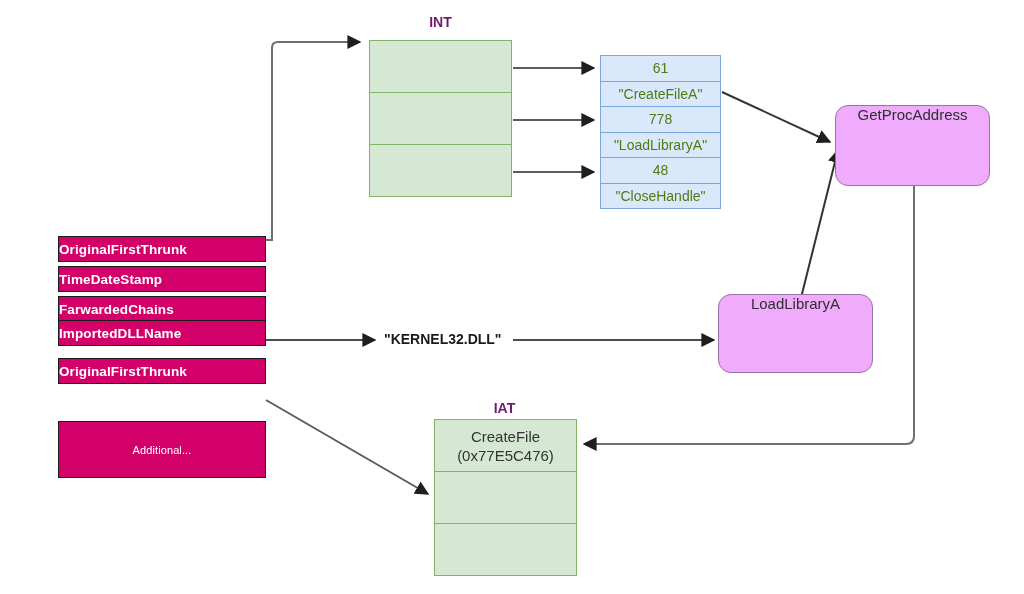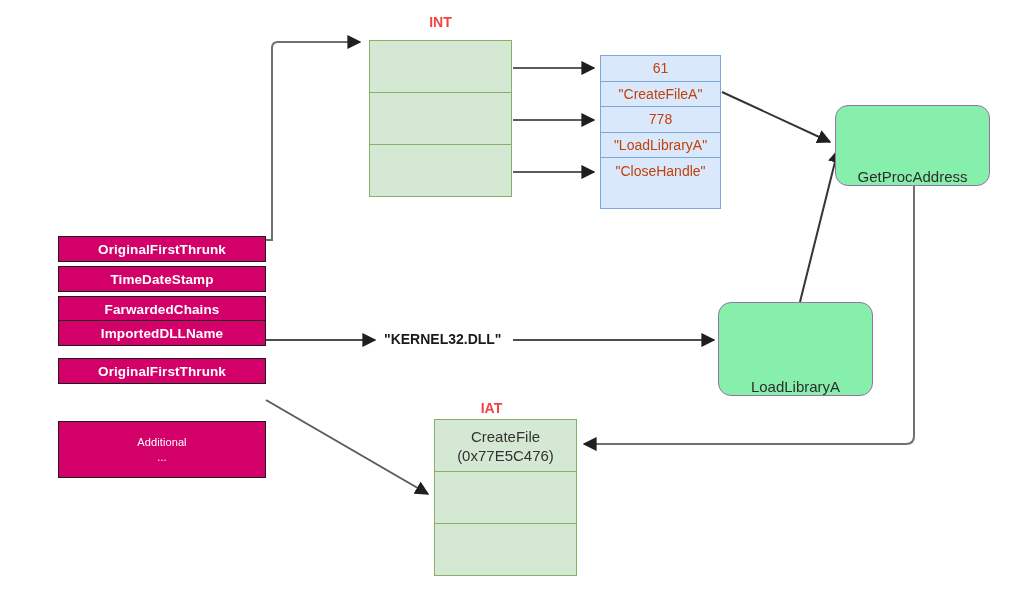--- a/index.html
+++ b/index.html
@@ -32,30 +32,30 @@
     width: 208px;
     height: 26px;
     background: #D4006A;
     border: 1px solid #1b1b1b;
     box-sizing: border-box;
     color: #ffffff;
     font-weight: bold;
     font-size: 13.5px;
     display: flex;
     align-items: center;
-    justify-content: center;
+    justify-content: flex-start;
     text-align: center;
     letter-spacing: 0.1px;
   }
   .pink-row.tall {
     height: 57px;
     font-weight: normal;
     font-size: 11px;
     line-height: 14px;
-    flex-direction: column;
+    flex-direction: row;
     justify-content: center;
   }
   .pink-row.tall .sub {
     display: block;
   }
   .pink-row.tall .dots {
     font-size: 11px;
     line-height: 13px;
     margin-top: 2px;
   }
@@ -78,52 +78,52 @@
     font-size: 15px;
     line-height: 19px;
   }
   .green-cell:last-child {
     border-bottom: none;
   }
   .box-title {
     position: absolute;
     font-size: 14px;
     font-weight: bold;
-    color: #ef4444;
+    color: #701a75;
     text-align: center;
   }
   
   .blue-box {
     position: absolute;
     box-sizing: border-box;
     border: 1px solid #7ea6d9;
     background: #dae8fc;
   }
   .blue-cell {
     box-sizing: border-box;
     border-bottom: 1px solid #7ea6d9;
     height: 25.5px;
     display: flex;
     align-items: center;
     justify-content: center;
-    color: #c2410c;
+    color: #4d7c0f;
     font-size: 14px;
   }
   .blue-cell:last-child {
     border-bottom: none;
   }
   
   .purple-node {
     position: absolute;
     box-sizing: border-box;
     border: 1px solid #9673a6;
-    background: #86efac;
+    background: #f0abfc;
     border-radius: 13px;
     display: flex;
-    align-items: flex-end;
+    align-items: flex-start;
     justify-content: center;
     color: #2e2e2e;
     font-size: 15px;
   }
   
   .edge-label {
     position: absolute;
     font-size: 14px;
     font-weight: bold;
     color: #1a1a1a;
@@ -213,33 +213,34 @@
     <div class="green-cell"></div>
     <div class="green-cell"></div>
     <div class="green-cell"></div>
   </div>
 
   <div class="blue-box" style="left:600px; top:55px; width:121px; height:154px;">
     <div class="blue-cell">61</div>
     <div class="blue-cell">"CreateFileA"</div>
     <div class="blue-cell">778</div>
     <div class="blue-cell">"LoadLibraryA"</div>
+    <div class="blue-cell">48</div>
     <div class="blue-cell">"CloseHandle"</div>
   </div>
 
   <div class="edge-label" style="left:381px; top:331px;">"KERNEL32.DLL"</div>
 
   <div class="purple-node" style="left:835px; top:105px; width:155px; height:81px;">
     <span>GetProcAddress</span>
   </div>
-  <div class="purple-node" style="left:718px; top:302px; width:155px; height:94px;">
+  <div class="purple-node" style="left:718px; top:294px; width:155px; height:79px;">
     <span>LoadLibraryA</span>
   </div>
 
-  <div class="box-title" style="left:420px; top:400px; width:143px;">IAT</div>
+  <div class="box-title" style="left:433px; top:400px; width:143px;">IAT</div>
   <div class="green-box" style="left:434px; top:419px; width:143px; height:157px;">
     <div class="green-cell" style="flex-direction:column;">
       <span>CreateFile</span>
       <span>(0x77E5C476)</span>
     </div>
     <div class="green-cell"></div>
     <div class="green-cell"></div>
   </div>
 
 </div>

